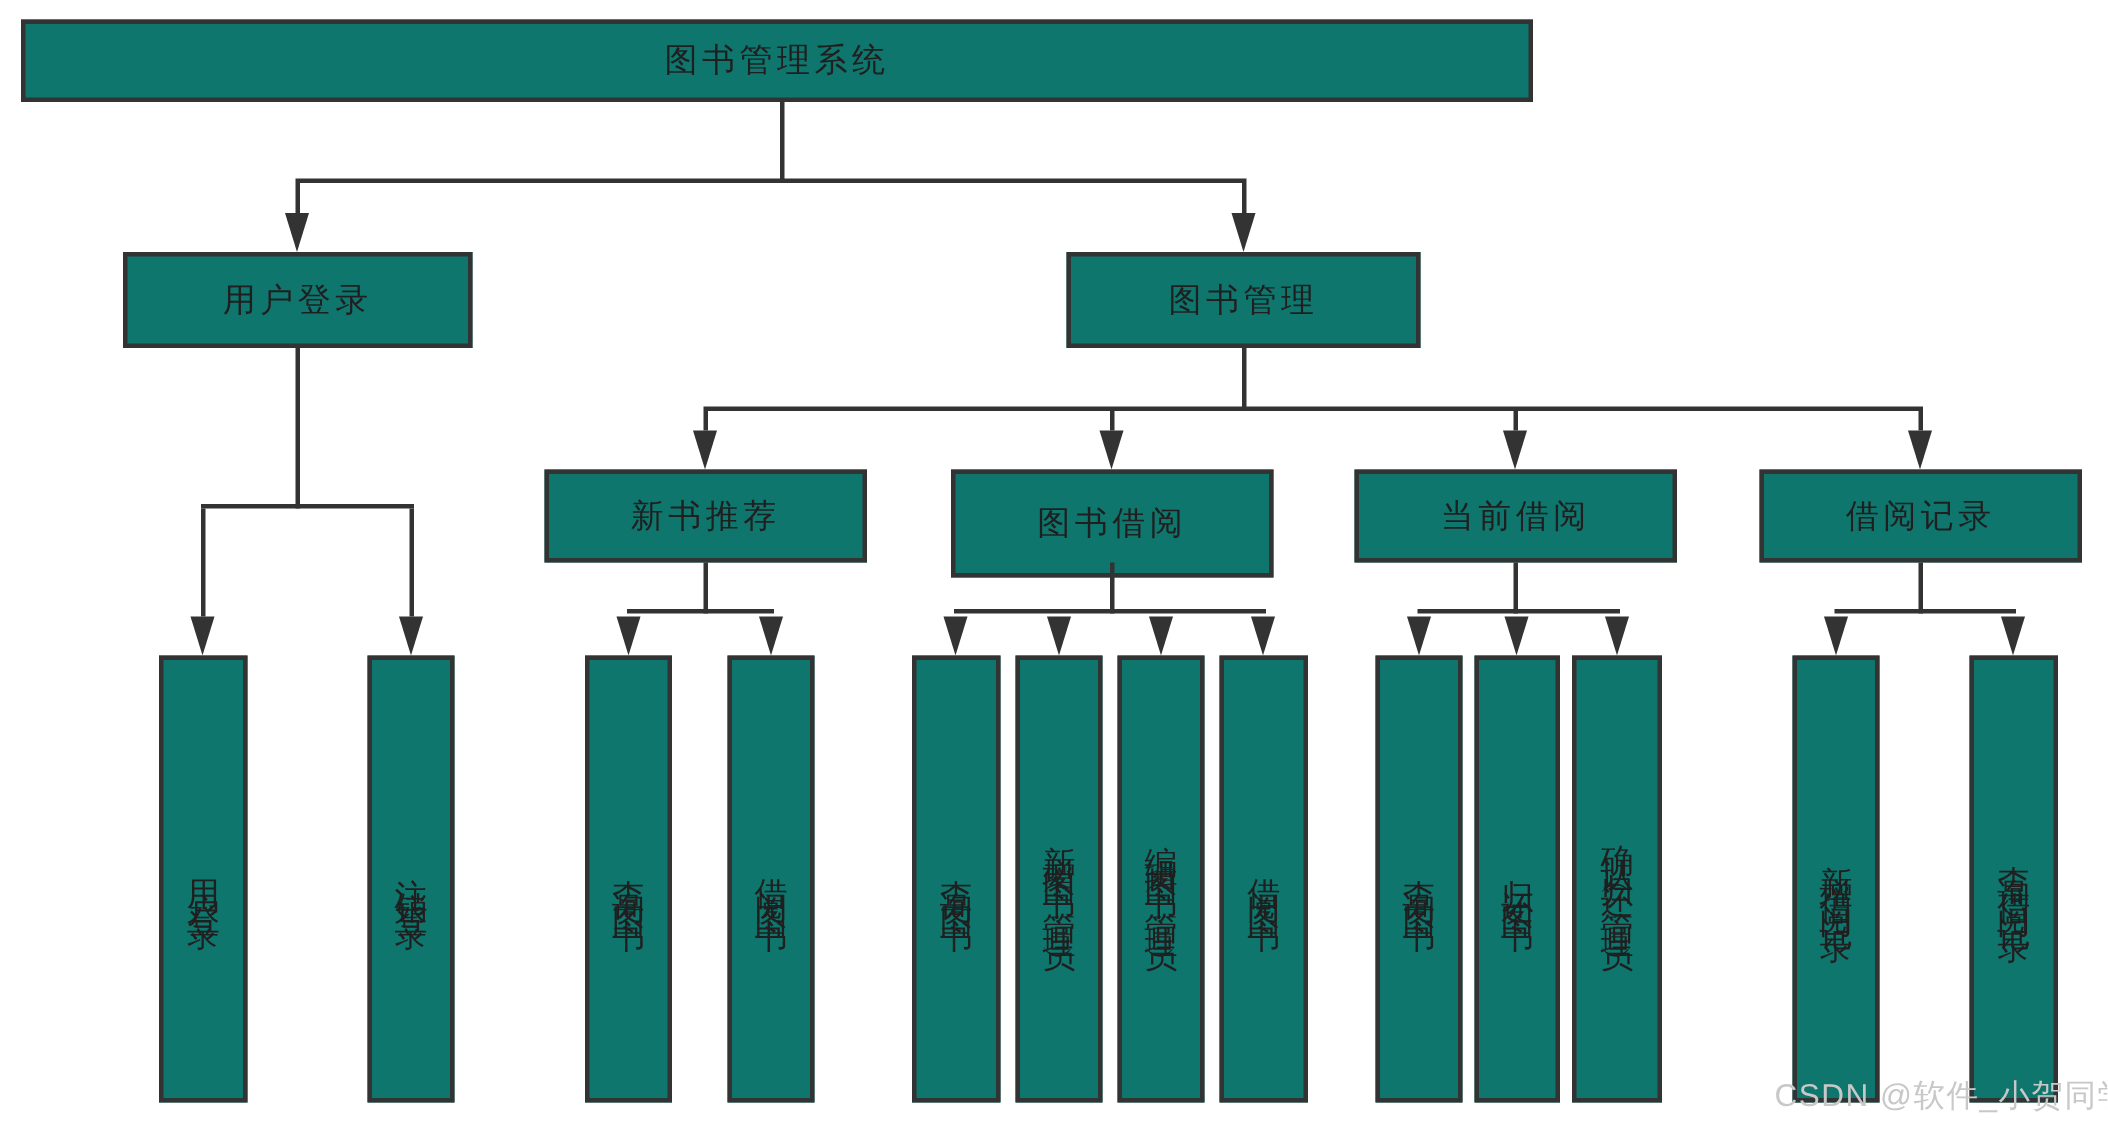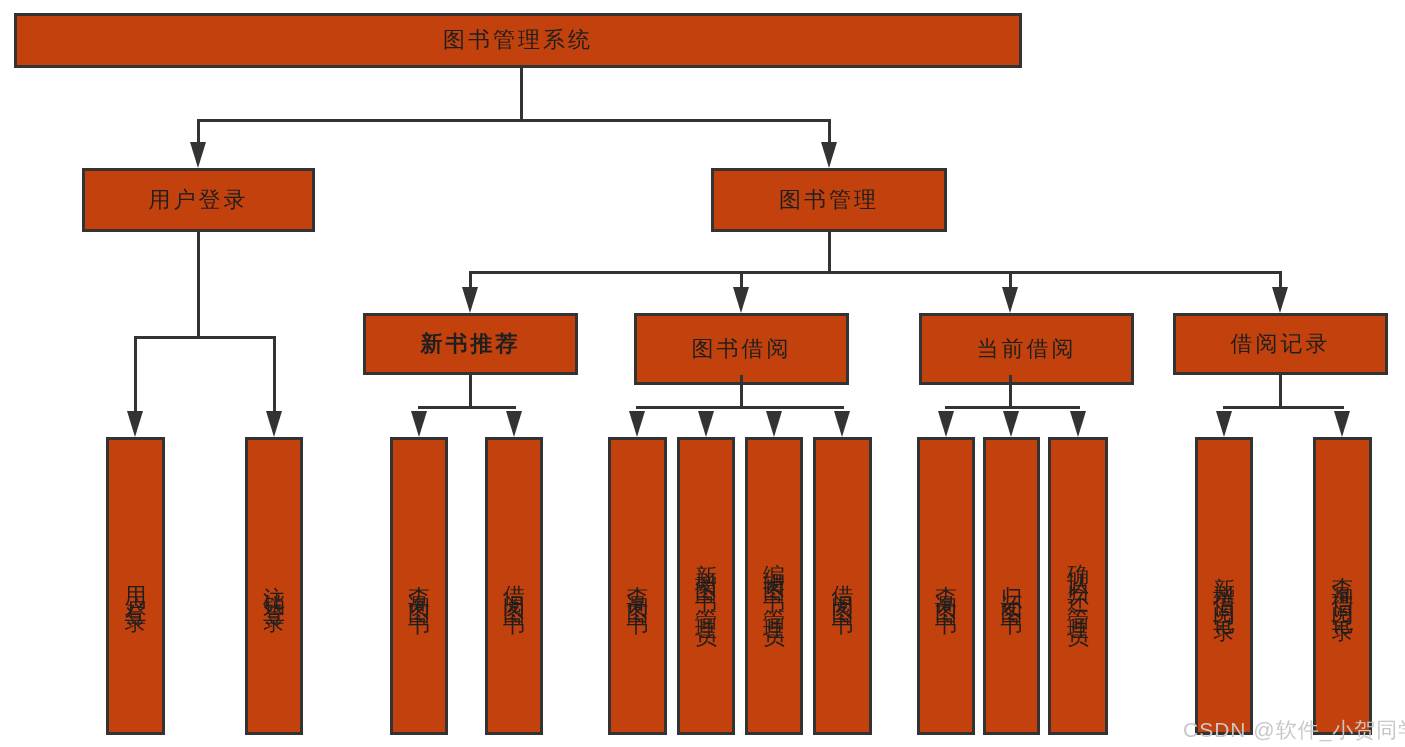--- a/index.html
+++ b/index.html
@@ -3,21 +3,21 @@
 <meta charset="utf-8">
 <style>
   html,body{margin:0;padding:0;background:#fff;}
   .canvas{
     position:relative;width:1405px;height:747px;overflow:hidden;
     background:var(--background,#ffffff);
     font-family:"Liberation Sans","DejaVu Sans",sans-serif;
     color:var(--text,#1f1f1f);
   }
   .box{
-    position:absolute;box-sizing:border-box;background:#c2410c;
+    position:absolute;box-sizing:border-box;background:#0f766e;
     border:3px solid var(--line,#333333);
     display:flex;align-items:center;justify-content:center;
   }
   .lbl{font-size:22px;letter-spacing:3px;white-space:nowrap;line-height:1.2;}
   .vbox .lbl{
     writing-mode:vertical-rl;text-orientation:mixed;
     letter-spacing:9px;line-height:1;
   }
   .vline{position:absolute;width:3px;background:var(--line,#333333);}
   .hline{position:absolute;height:3px;background:var(--line,#333333);}
@@ -41,27 +41,27 @@
     <span class="lbl">图书管理系统</span>
   </div>
 
   <div class="box" style="left:82px;top:168px;width:233px;height:64px;">
     <span class="lbl">用户登录</span>
   </div>
   <div class="box" style="left:711px;top:168px;width:236px;height:64px;text-align:right;">
     <span class="lbl">图书管理</span>
   </div>
 
-  <div class="box" style="left:363px;top:313px;width:215px;height:62px;font-weight:bold;">
+  <div class="box" style="left:363px;top:313px;width:215px;height:62px;">
     <span class="lbl">新书推荐</span>
   </div>
   <div class="box" style="left:634px;top:313px;width:215px;height:72px;">
     <span class="lbl">图书借阅</span>
   </div>
-  <div class="box" style="left:903px;top:313px;width:215px;height:72px;margin-left:16px;">
+  <div class="box" style="left:903px;top:313px;width:215px;height:62px;">
     <span class="lbl">当前借阅</span>
   </div>
   <div class="box" style="left:1173px;top:313px;width:215px;height:62px;">
     <span class="lbl">借阅记录</span>
   </div>
 
   <div class="box vbox" style="left:106px;top:437px;width:59px;height:298px;">
     <span class="lbl">用户登录</span>
   </div>
   <div class="box vbox" style="left:245px;top:437px;width:58px;height:298px;">

